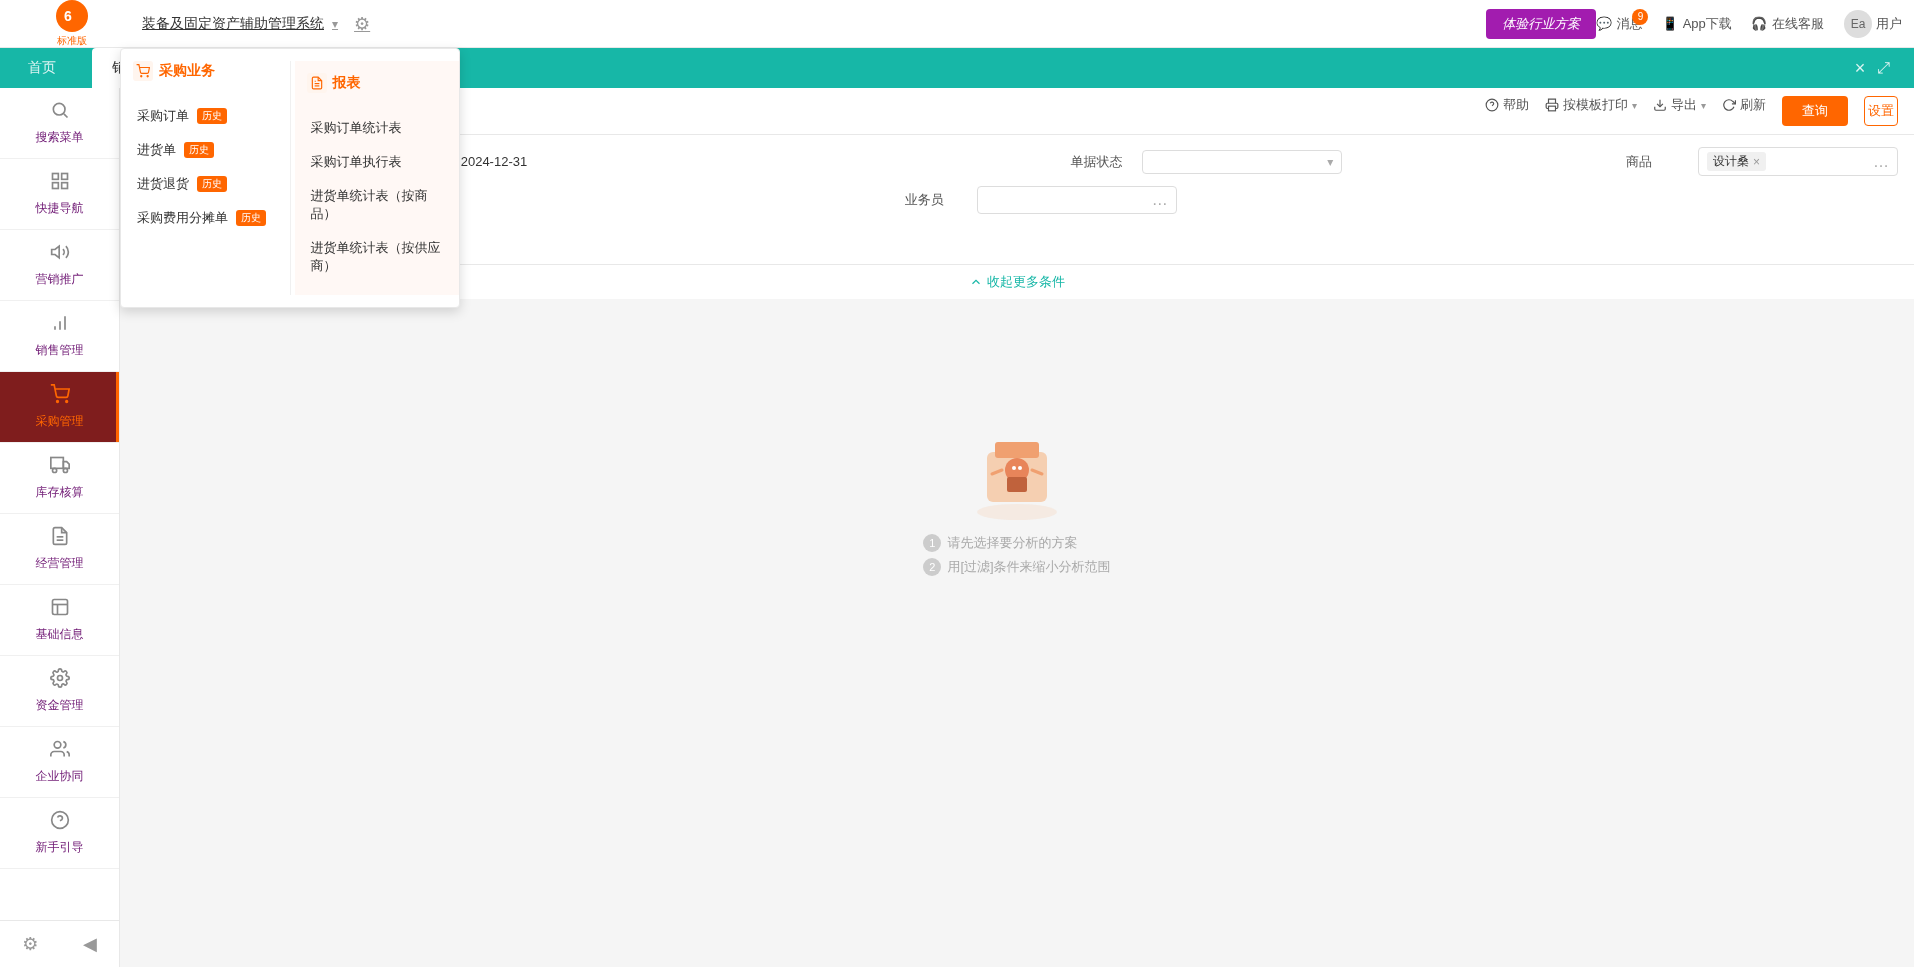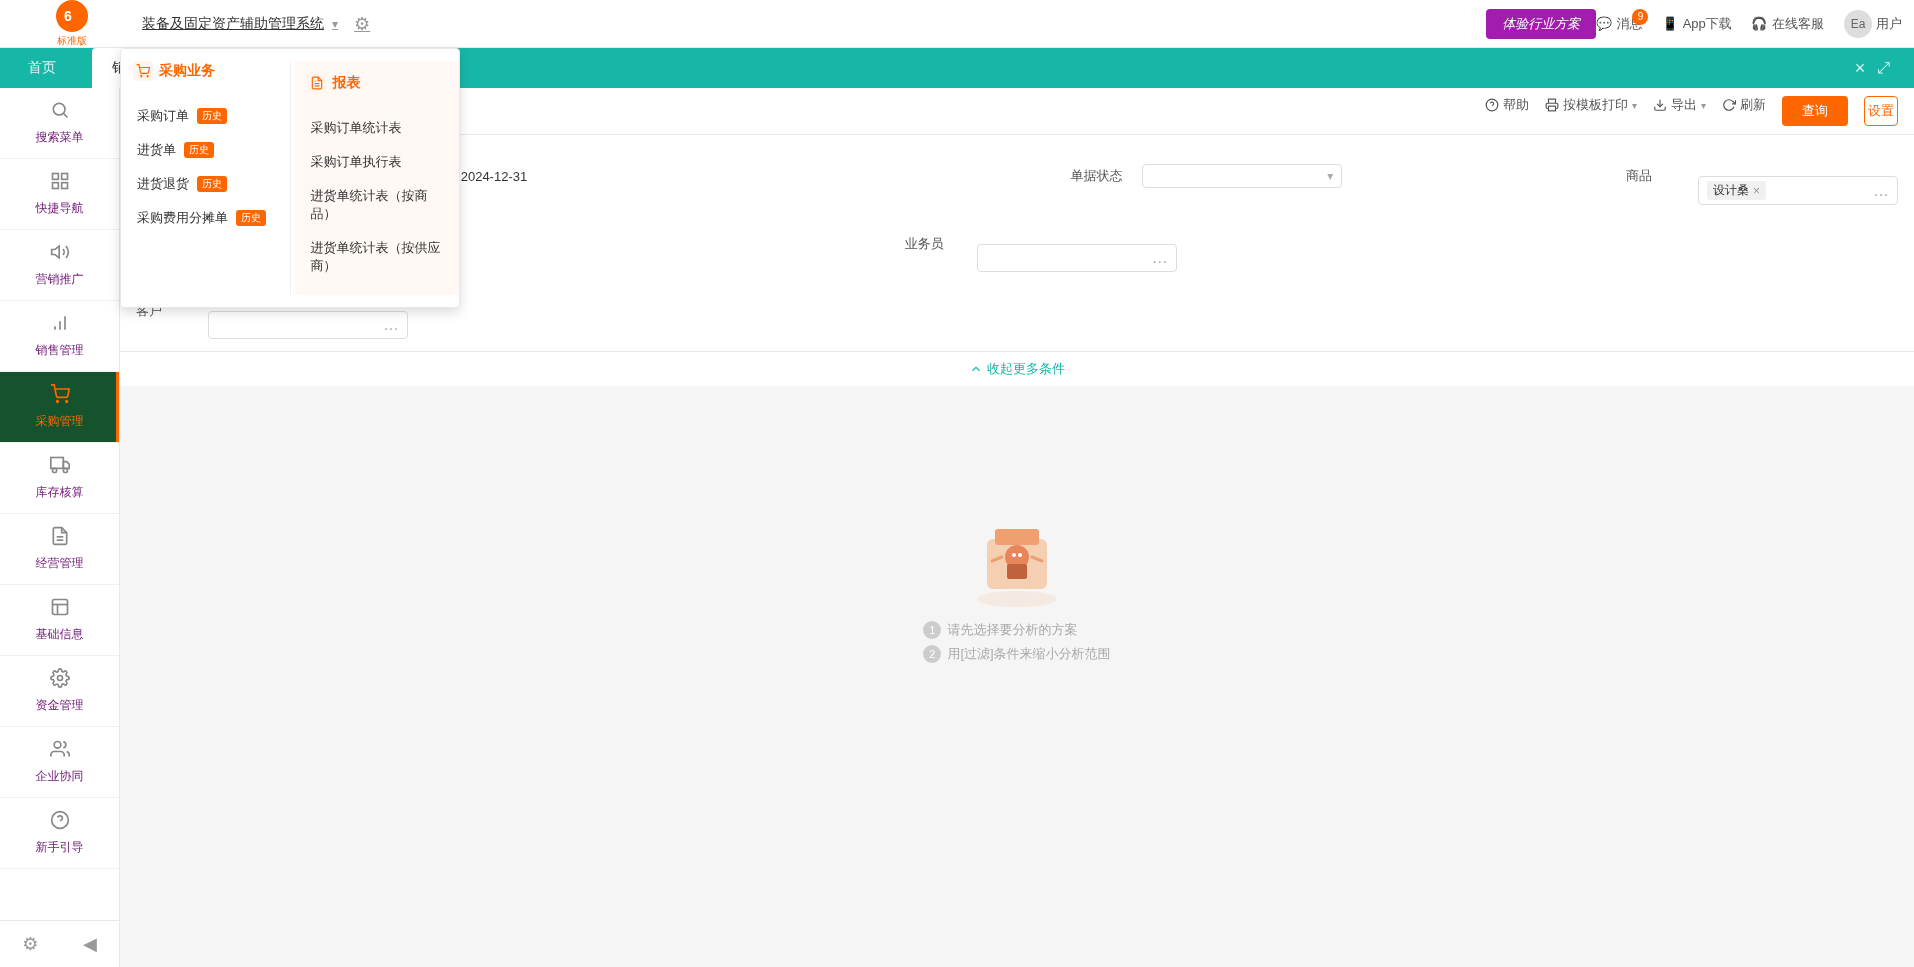--- a/index.html
+++ b/index.html
@@ -222,21 +222,20 @@
       align-items: center;
       border: 1px solid #ddd;
       border-radius: 4px;
       padding: 4px 8px;
       min-width: 180px;
       background: #fff;
       font-size: 13px;
       color: #333;
       cursor: pointer;
       gap: 4px;
-      margin-top: 29px;
     }
     .filter-control .tag {
       background: #f0f0f0;
       padding: 1px 6px;
       border-radius: 3px;
       font-size: 12px;
       display: flex;
       align-items: center;
       gap: 4px;
     }
@@ -540,21 +539,21 @@
     <div class="sidebar-item">
       <span class="sidebar-icon">
         <svg width="20" height="20" viewBox="0 0 24 24" fill="none" stroke="#888" stroke-width="2">
             <line x1="12" y1="20" x2="12" y2="10"></line>
             <line x1="18" y1="20" x2="18" y2="4"></line>
             <line x1="6" y1="20" x2="6" y2="16"></line>
           </svg>
       </span>
       <span>销售管理</span>
     </div>
-    <div class="sidebar-item active-item" style="color:#f60; background:#14532d;">
+    <div class="sidebar-item active-item" style="color:#f60; background:#7f1d1d;">
       <span class="sidebar-icon">
         <svg width="20" height="20" viewBox="0 0 24 24" fill="none" stroke="#f60" stroke-width="2">
             <circle cx="9" cy="21" r="1"></circle>
             <circle cx="20" cy="21" r="1"></circle>
             <path d="M1 1h4l2.68 13.39a2 2 0 0 0 2 1.61h9.72a2 2 0 0 0 2-1.61L23 6H6"></path>
           </svg>
       </span>
       <span style="color:#f60;">采购管理</span>
     </div>
     <div class="sidebar-item">

